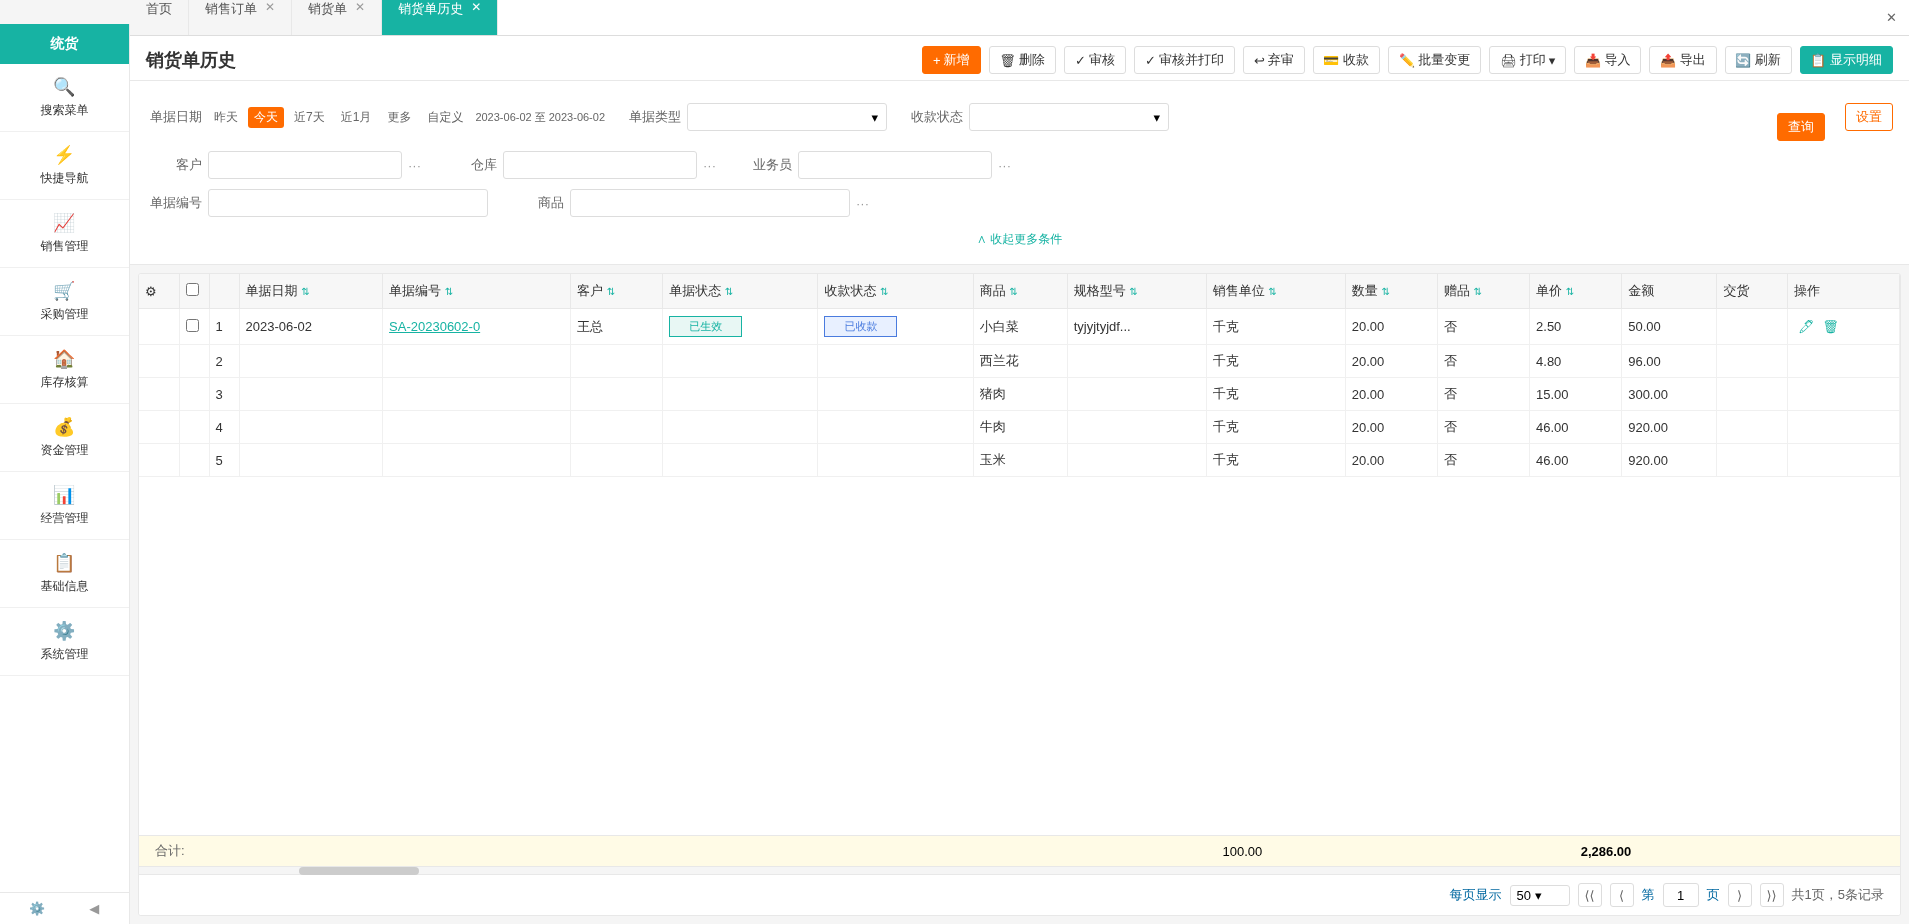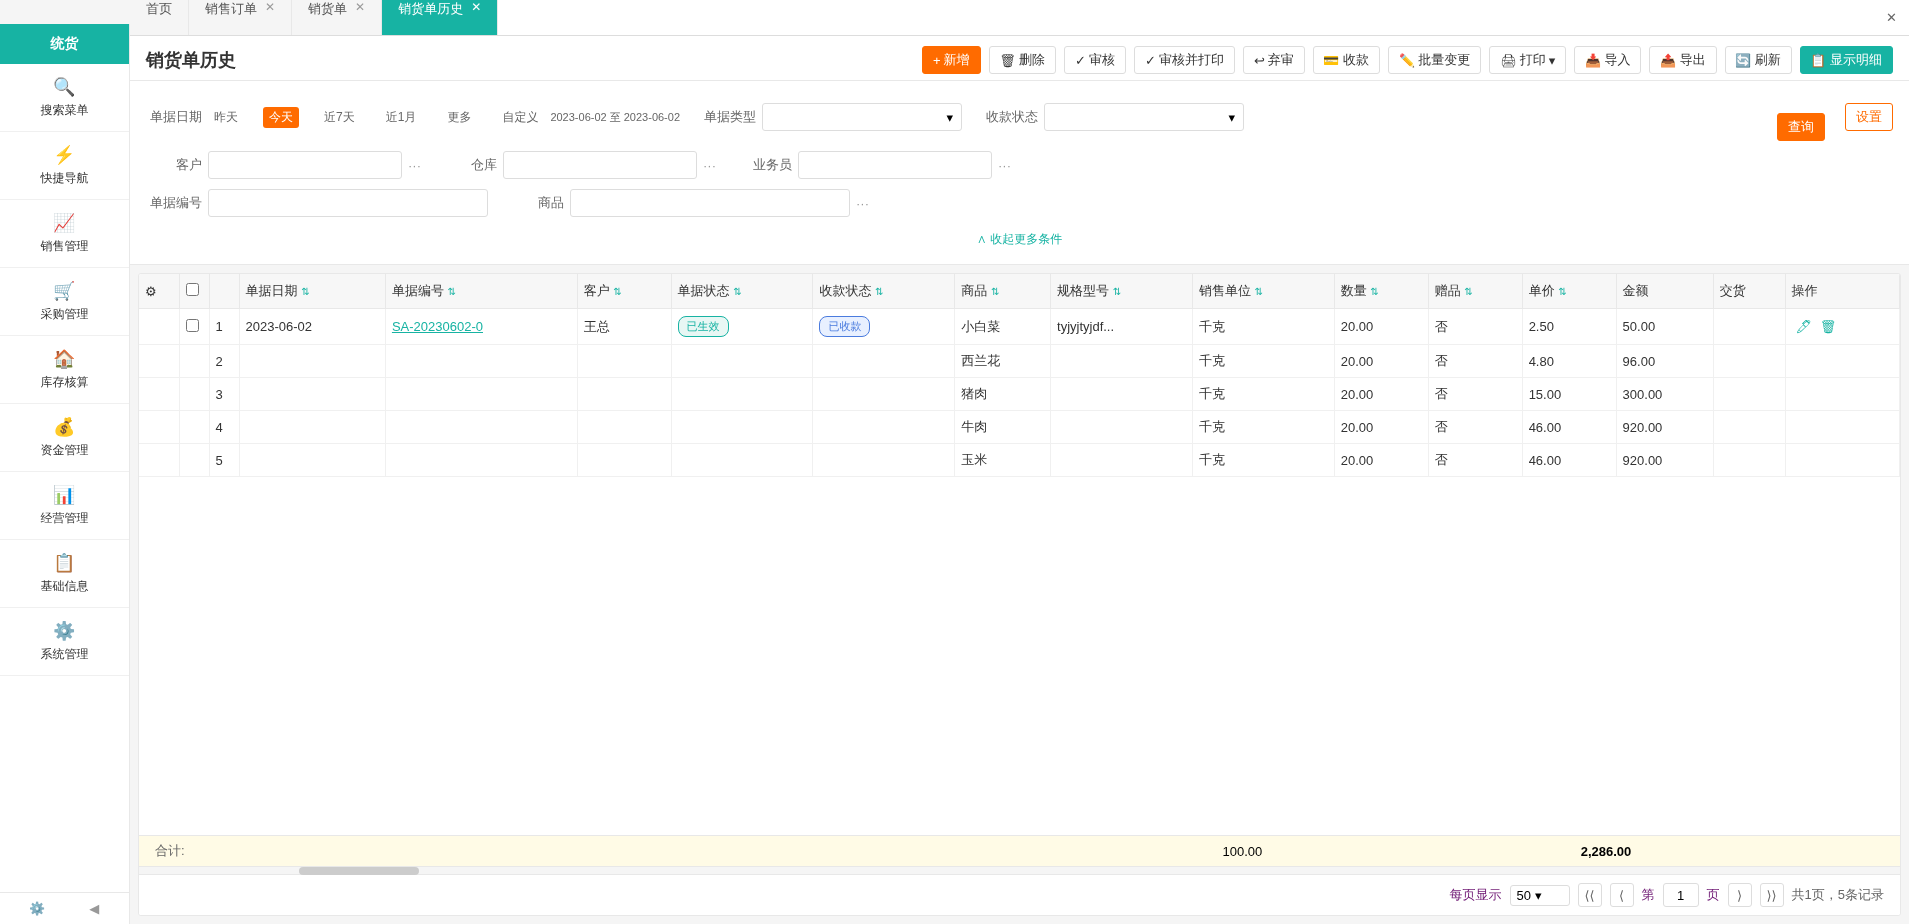--- a/index.html
+++ b/index.html
@@ -36,48 +36,48 @@
     .btn-primary { background: #ff6b00; color: #fff; border-color: #ff6b00; }
 
     
     .filter-area { background: #fff; padding: 12px 16px; border-bottom: 1px solid #e8e8e8; }
     .filter-row { display: flex; align-items: center; gap: 20px; margin-bottom: 10px; }
     .filter-item { display: flex; align-items: center; gap: 6px; }
     .filter-label { color: #666; white-space: nowrap; min-width: 56px; text-align: right; }
     .filter-input { border: 1px solid #ddd; padding: 3px 8px; border-radius: 3px; min-width: 160px; color: #333; height: 28px; }
     .filter-select { border: 1px solid #ddd; padding: 3px 8px; border-radius: 3px; min-width: 200px; height: 28px; display: flex; align-items: center; justify-content: space-between; cursor: pointer; }
     .filter-dots { color: #999; cursor: pointer; }
-    .date-filter { display: flex; align-items: center; gap: 19px; }
+    .date-filter { display: flex; align-items: center; gap: 4px; }
     .date-option { padding: 2px 6px; cursor: pointer; color: #666; font-size: 12px; }
     .date-option.active { background: #ff6b00; color: #fff; border-radius: 3px; }
     .date-range { font-size: 11px; color: #666; }
     .collapse-btn { display: flex; align-items: center; justify-content: center; padding: 4px 12px; color: #17b3a3; cursor: pointer; font-size: 12px; }
     .filter-divider { text-align: center; margin-top: 4px; }
 
     
     .table-container { flex: 1; overflow: auto; background: #fff; margin: 8px; border: 1px solid #e8e8e8; border-radius: 3px; display: flex; flex-direction: column; }
     .data-table { width: 100%; border-collapse: collapse; }
     .data-table th { background: #f7f7f7; border-bottom: 1px solid #e8e8e8; border-right: 1px solid #e8e8e8; padding: 8px 6px; text-align: left; color: #333; font-weight: normal; white-space: nowrap; position: sticky; top: 0; z-index: 1; }
     .data-table td { border-bottom: 1px solid #f0f0f0; border-right: 1px solid #f0f0f0; padding: 7px 6px; color: #333; }
     .data-table th .sort-icon { color: #17b3a3; font-size: 10px; }
-    .badge { display: inline-block; padding: 2px 8px; border-radius: 8px; font-size: 11px; text-align: center; }
+    .badge { display: inline-block; padding: 2px 19px; border-radius: 0; font-size: 11px; text-align: center; }
     .badge-green { background: #e8f7f4; color: #17b3a3; border: 1px solid #17b3a3; }
     .badge-blue { background: #e8f0ff; color: #4a7bde; border: 1px solid #4a7bde; }
     .action-btn { color: #17b3a3; cursor: pointer; padding: 0 4px; }
     .settings-col { width: 40px; text-align: center; }
     .checkbox-col { width: 30px; text-align: center; }
 
     
     .table-footer { background: #fffbe6; border-top: 1px solid #e8e8e8; padding: 6px 16px; display: flex; align-items: center; }
     .footer-label { color: #666; min-width: 60px; }
     .footer-total { flex: 1; display: flex; }
 
     
     .pagination { display: flex; align-items: center; justify-content: flex-end; padding: 8px 16px; background: #fff; border-top: 1px solid #e8e8e8; gap: 8px; }
-    .pagination-label { color: #701a75; }
+    .pagination-label { color: #0369a1; }
     .page-size-select { border: 1px solid #ddd; padding: 2px 6px; border-radius: 3px; min-width: 60px; display: flex; align-items: center; gap: 4px; cursor: pointer; }
     .page-btn { width: 24px; height: 24px; border: 1px solid #ddd; background: #fff; border-radius: 3px; cursor: pointer; display: flex; align-items: center; justify-content: center; color: #666; }
     .page-input { border: 1px solid #ddd; border-radius: 3px; width: 36px; height: 24px; text-align: center; }
     .page-info { color: #666; }
 
     
     .scroll-track { height: 8px; background: #f5f5f5; border-top: 1px solid #e8e8e8; position: relative; }
     .scroll-thumb { height: 8px; width: 120px; background: #ccc; border-radius: 4px; position: absolute; left: 160px; }
 
     

